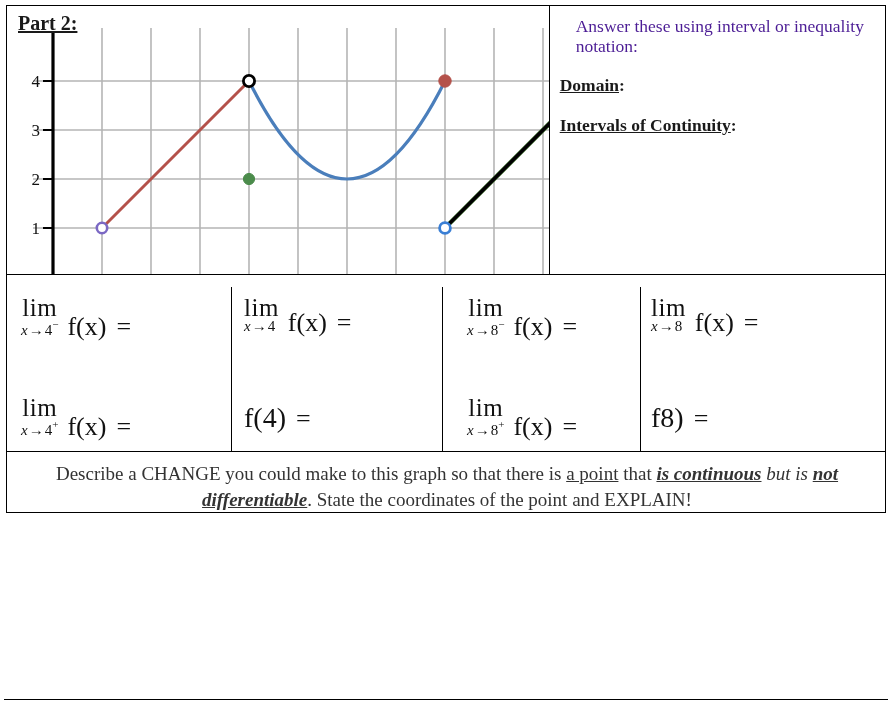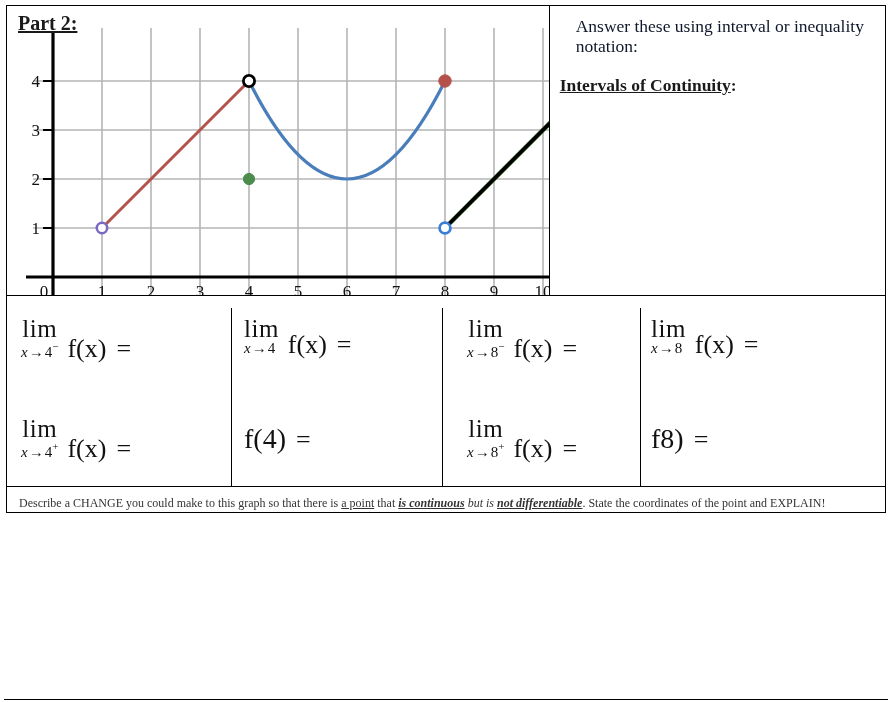--- a/index.html
+++ b/index.html
@@ -80,21 +80,21 @@
 
   
   .answers-cell {
     flex: 1 1 auto;
     box-sizing: border-box;
     padding: 10px 8px 0 10px;
   }
   .answers-intro {
     font-size: 17.5px;
     line-height: 1.15;
-    color: #0f172a;
+    color: #4c1d95;
     margin-left: 16px;
   }
   .answers-prompt {
     font-size: 17.5px;
     font-weight: bold;
     margin-top: 19px;
   }
   .answers-prompt .u {
     text-decoration: underline;
   }
@@ -161,23 +161,24 @@
     display: inline-block;
     margin-left: 10px;
     font-size: 26px;
   }
   .plainfx {
     font-size: 28px;
   }
 
   
   .describe-text {
-    font-size: 12px;
+    font-size: 19px;
     line-height: 1.33;
     color: #333;
+    text-align: center;
   }
   .describe-text .u { text-decoration: underline; }
   .describe-text .bi {
     font-weight: bold;
     font-style: italic;
     text-decoration: underline;
   }
   .describe-text .i { font-style: italic; }
 
   .bottom-rule {
@@ -267,20 +268,23 @@
           <circle cx="242" cy="75" r="5.6" fill="#ffffff" stroke="#000000" stroke-width="2.8"></circle>
           <circle cx="242" cy="173" r="5.6" fill="#4b8b4b" stroke="#4b8b4b" stroke-width="1"></circle>
           <circle cx="438" cy="75" r="6.2" fill="#b4514a" stroke="#b4514a" stroke-width="1"></circle>
           <circle cx="438" cy="222" r="5.4" fill="#ffffff" stroke="#3a7fd5" stroke-width="2.8"></circle>
         </svg>
       </div>
 
       <div class="answers-cell">
         <div class="answers-intro">Answer these using interval or inequality notation:</div>
 
+        <div class="answers-prompt">
+          <span class="u">Domain</span><span>:</span>
+        </div>
 
 
         <div class="answers-prompt">
           <span class="u">Intervals of Continuity</span><span>:</span>
         </div>
       </div>
     </div>
 
     <div class="row-limits">
 

